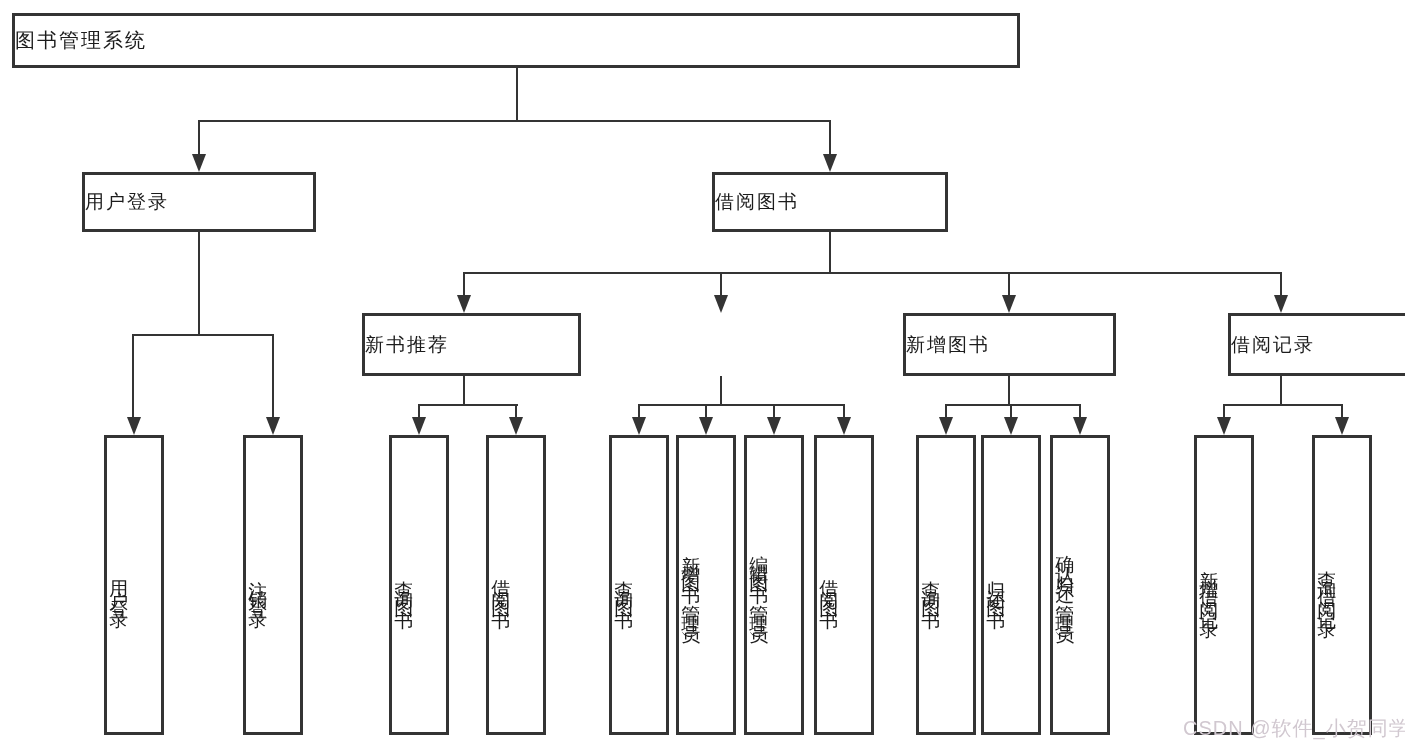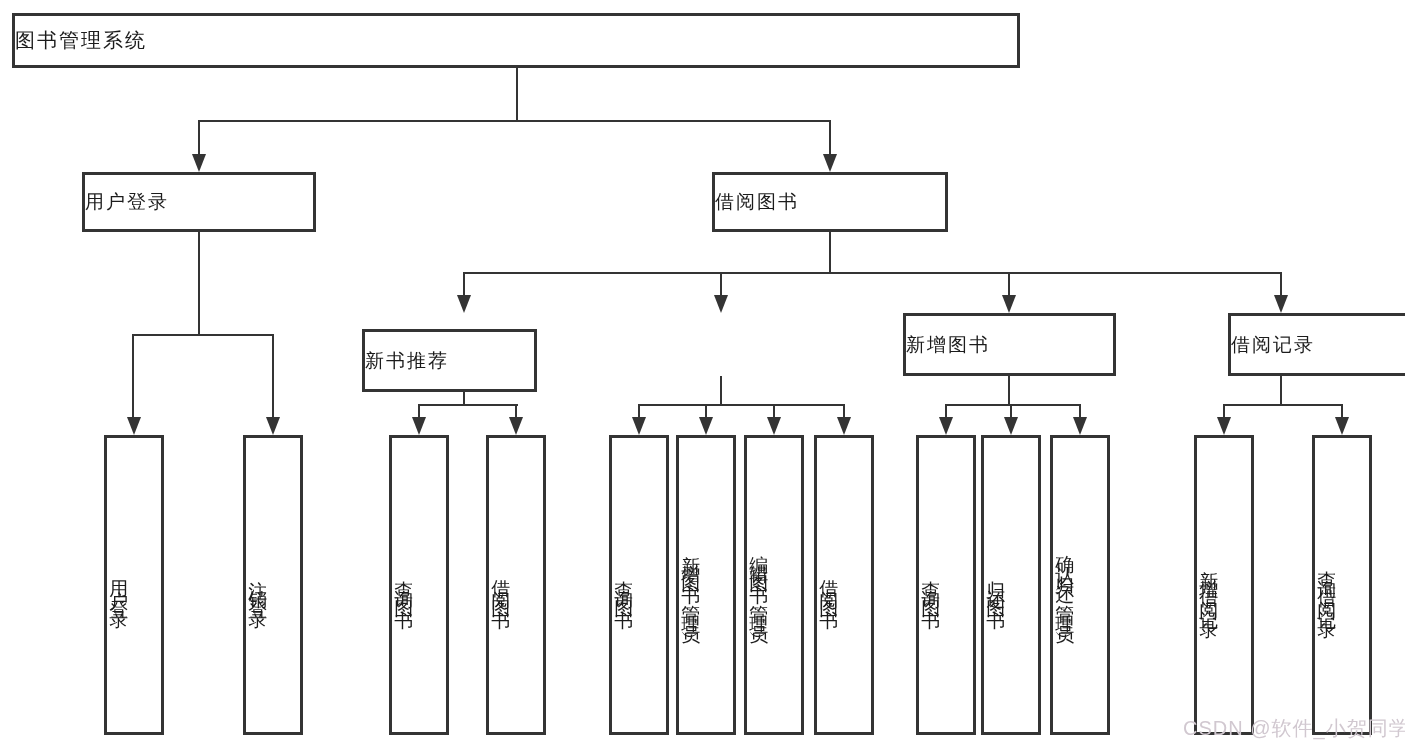--- a/index.html
+++ b/index.html
@@ -27,21 +27,21 @@
   .arrow {
     position:absolute; width:0; height:0; z-index:1;
     border-left:7px solid transparent; border-right:7px solid transparent;
     border-top:18px solid #343434;
   }
 
   
   .n-root  { left:12px;   top:13px;  width:1008px; height:55px; font-size:20px; }
   .n-b0    { left:82px;   top:172px; width:234px;  height:60px; }
   .n-b1    { left:712px;  top:172px; width:236px;  height:60px; }
-  .n-g0    { left:362px;  top:329px; width:175px;  height:63px; }
+  .n-g0    { left:362px;  top:313px; width:219px;  height:63px; }
   .n-g1    { left:620px;  top:313px; width:203px;  height:63px; }
   .n-g2    { left:903px;  top:313px; width:213px;  height:63px; }
   .n-g3    { left:1188px; top:313px; width:182px;  height:63px;margin-left:40px; }
   .leaf    { top:435px; width:60px; height:300px; }
   .n-b0-l0 { left:104px; }  .n-b0-l1 { left:243px; }
   .n-g0-l0 { left:389px; }  .n-g0-l1 { left:486px; }
   .n-g1-l0 { left:609px; }  .n-g1-l1 { left:676px; }
   .n-g1-l2 { left:744px; }  .n-g1-l3 { left:814px; }
   .n-g2-l0 { left:916px; }  .n-g2-l1 { left:981px; }  .n-g2-l2 { left:1050px; }
   .n-g3-l0 { left:1194px; } .n-g3-l1 { left:1312px; }

